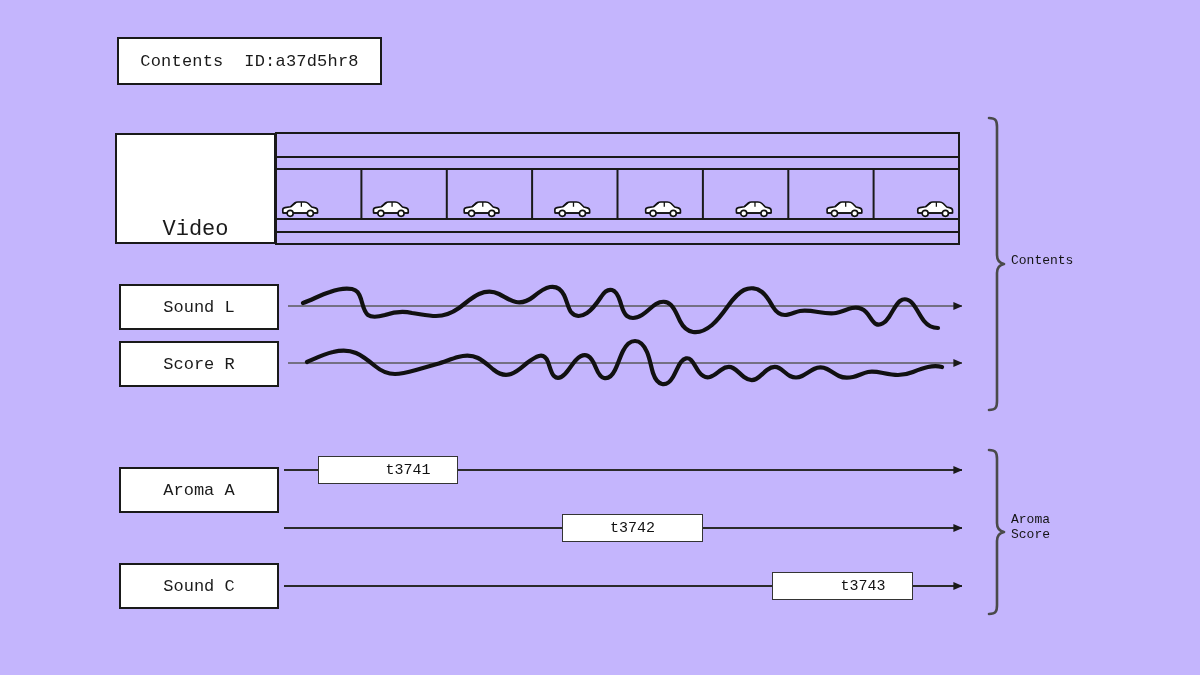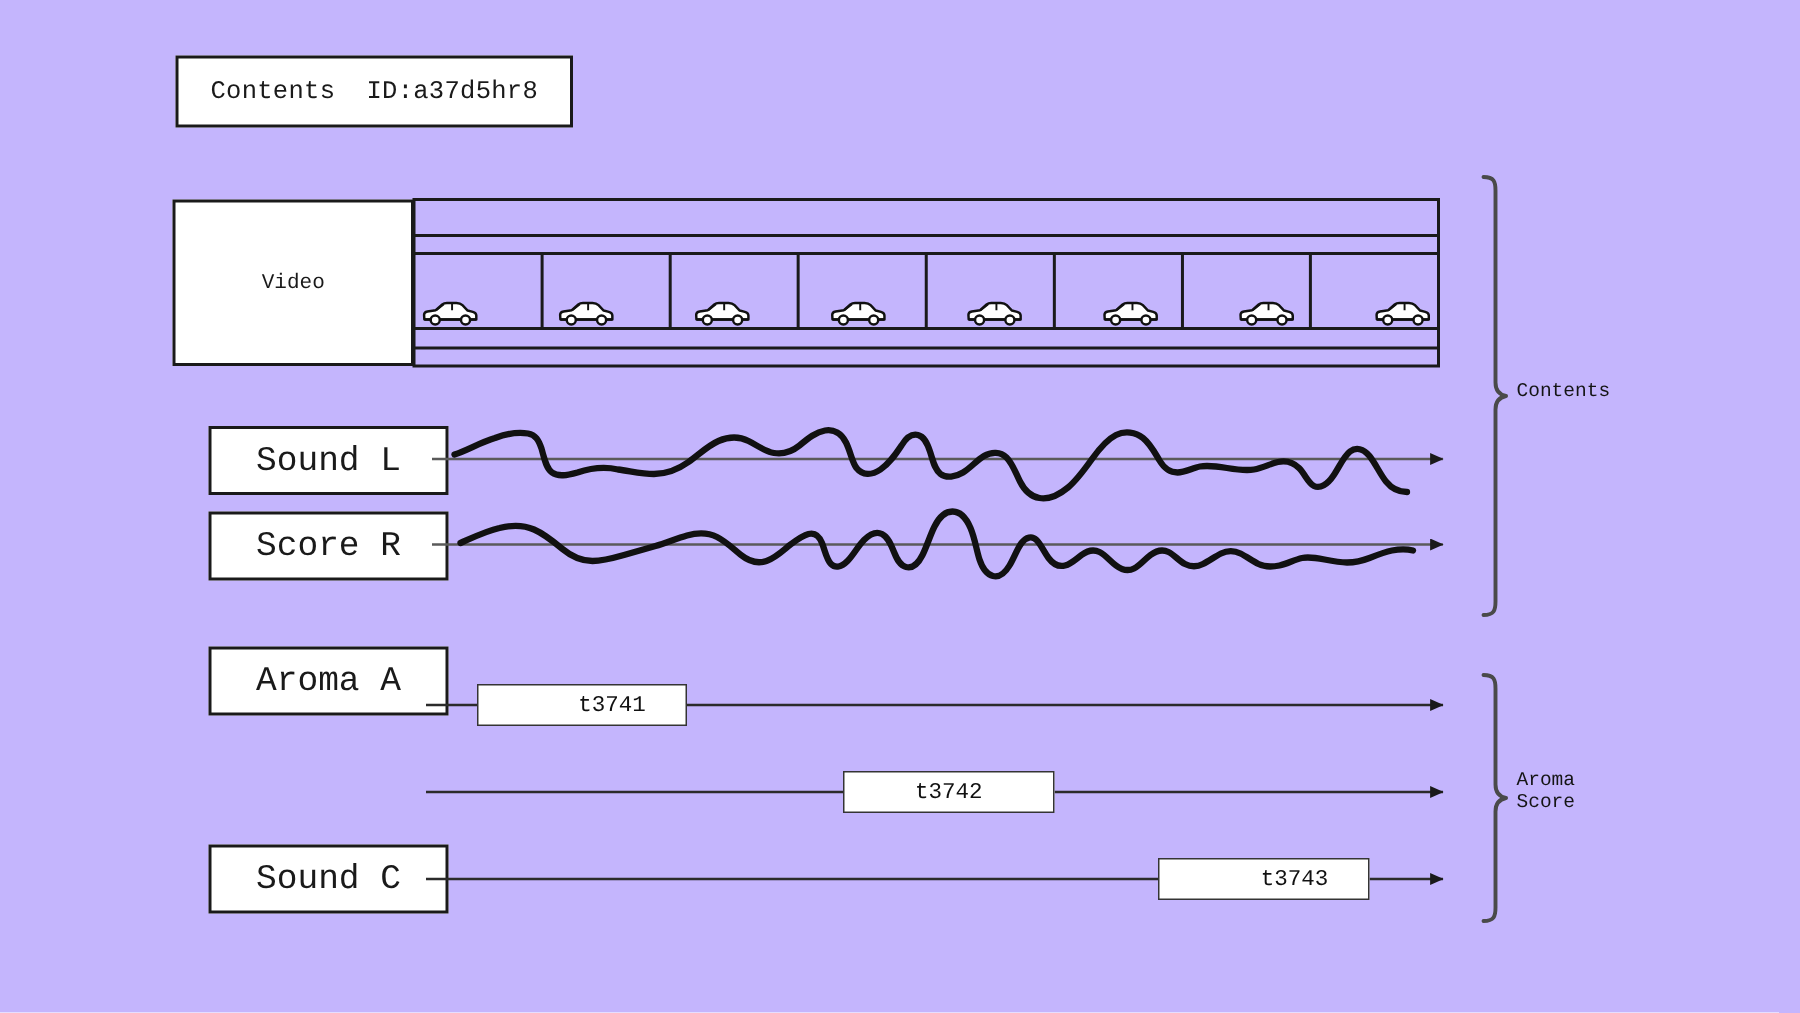--- a/index.html
+++ b/index.html
@@ -41,32 +41,32 @@
     font-size: 17px;
     letter-spacing: 0.2px;
   }
   .title-box .lbl { white-space: pre; }
 
   .video-box {
     left: 115px;
     top: 133px;
     width: 161px;
     height: 111px;
-    font-size: 14px;
+    font-size: 22px;
+    align-items: flex-end;
   }
 
   .row-label {
     width: 160px;
     height: 46px;
-    font-size: 23px;
-    margin-left: 20px;
+    font-size: 17px;
   }
   .row-label.sound-l { left: 119px; top: 284px; }
   .row-label.sound-r { left: 119px; top: 341px; }
-  .row-label.aroma-a { left: 119px; top: 431px; }
+  .row-label.aroma-a { left: 119px; top: 467px; }
   .row-label.aroma-b { left: 119px; top: 505px; }
   .row-label.aroma-c { left: 119px; top: 563px; }
 
   
   .tbox {
     position: absolute;
     box-sizing: border-box;
     background: #ffffff;
     border: 1.6px solid #343434;
     display: flex;

